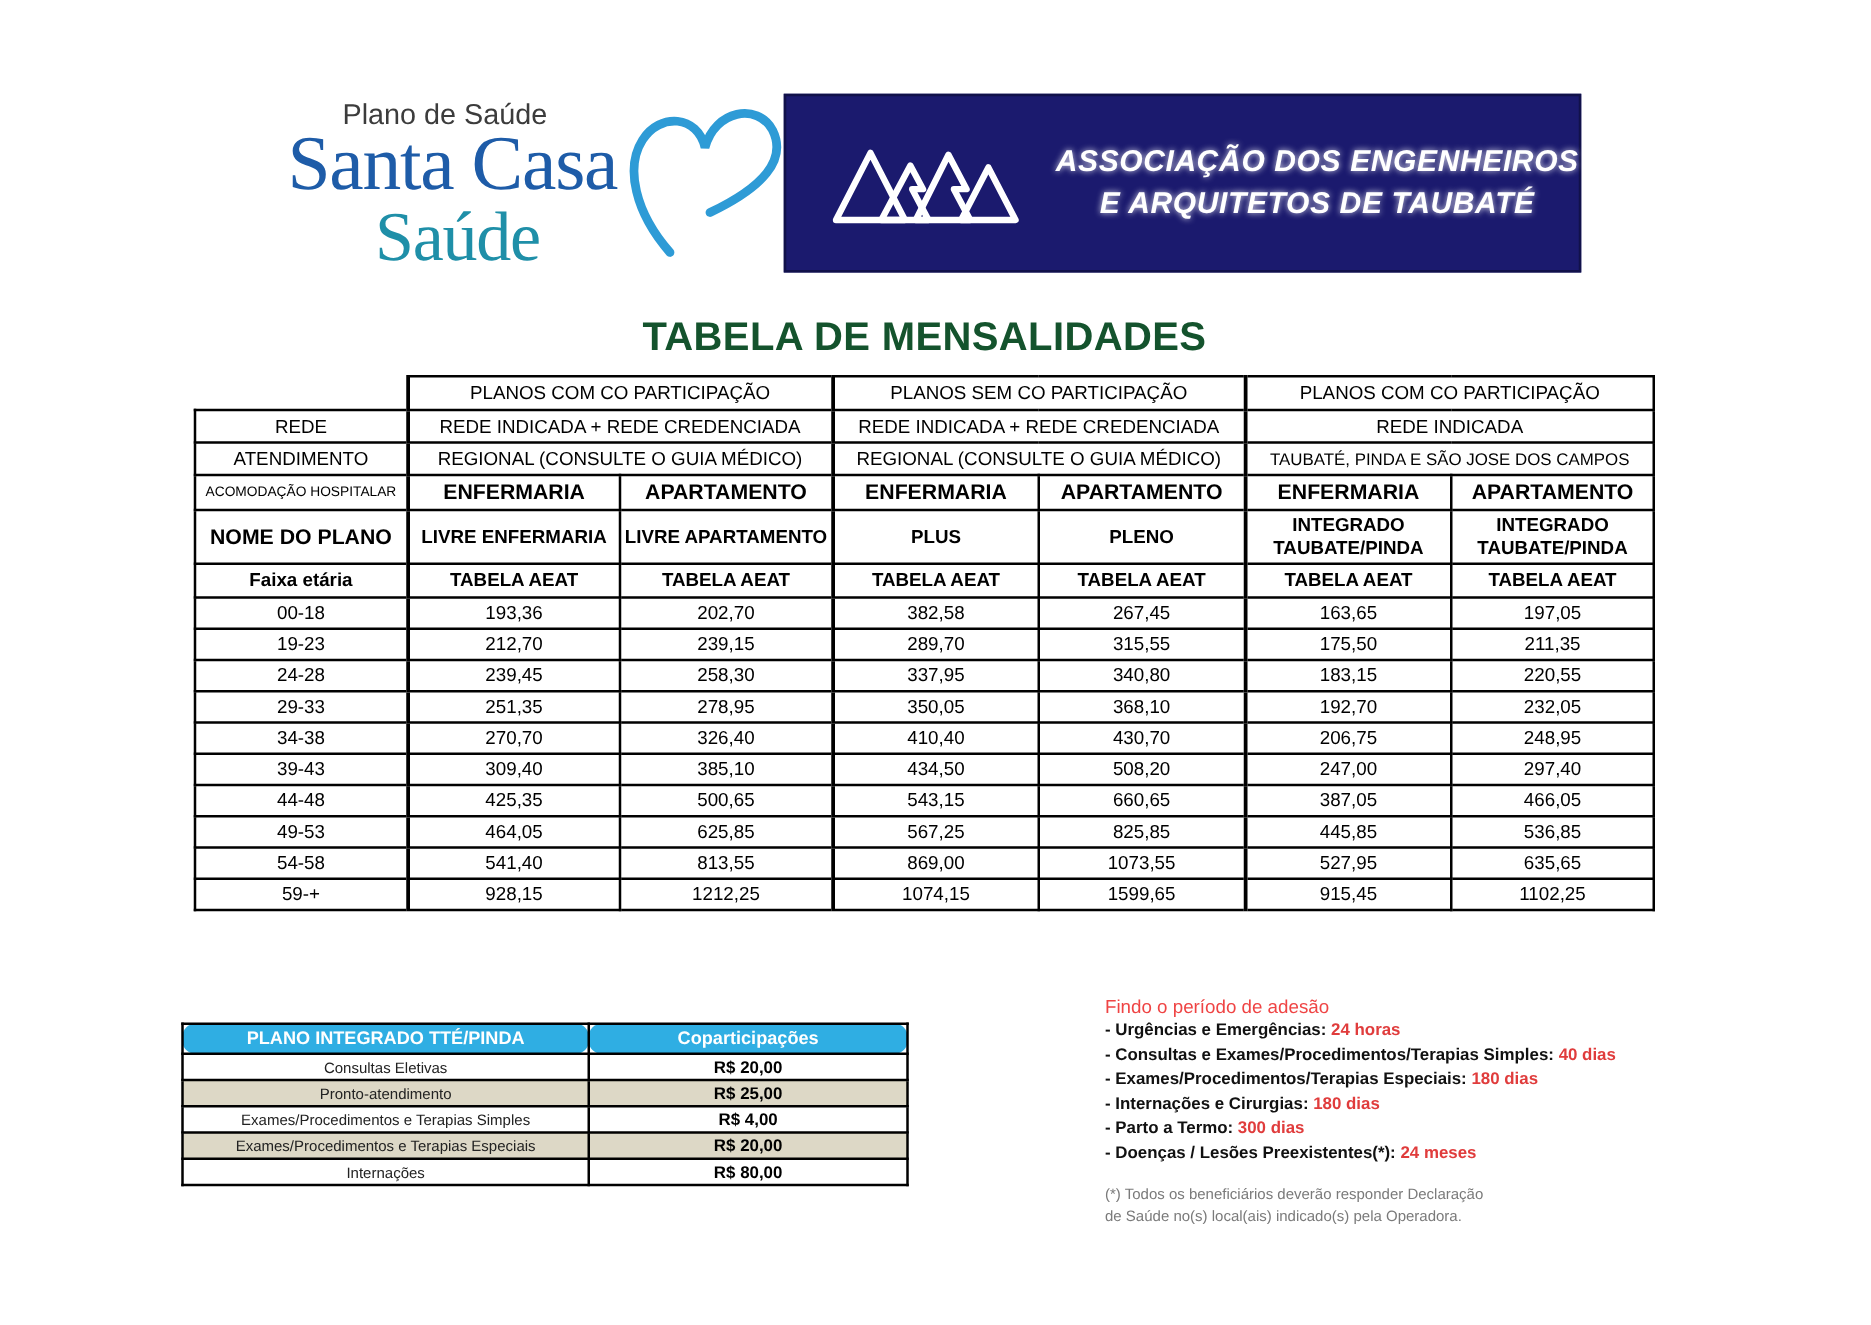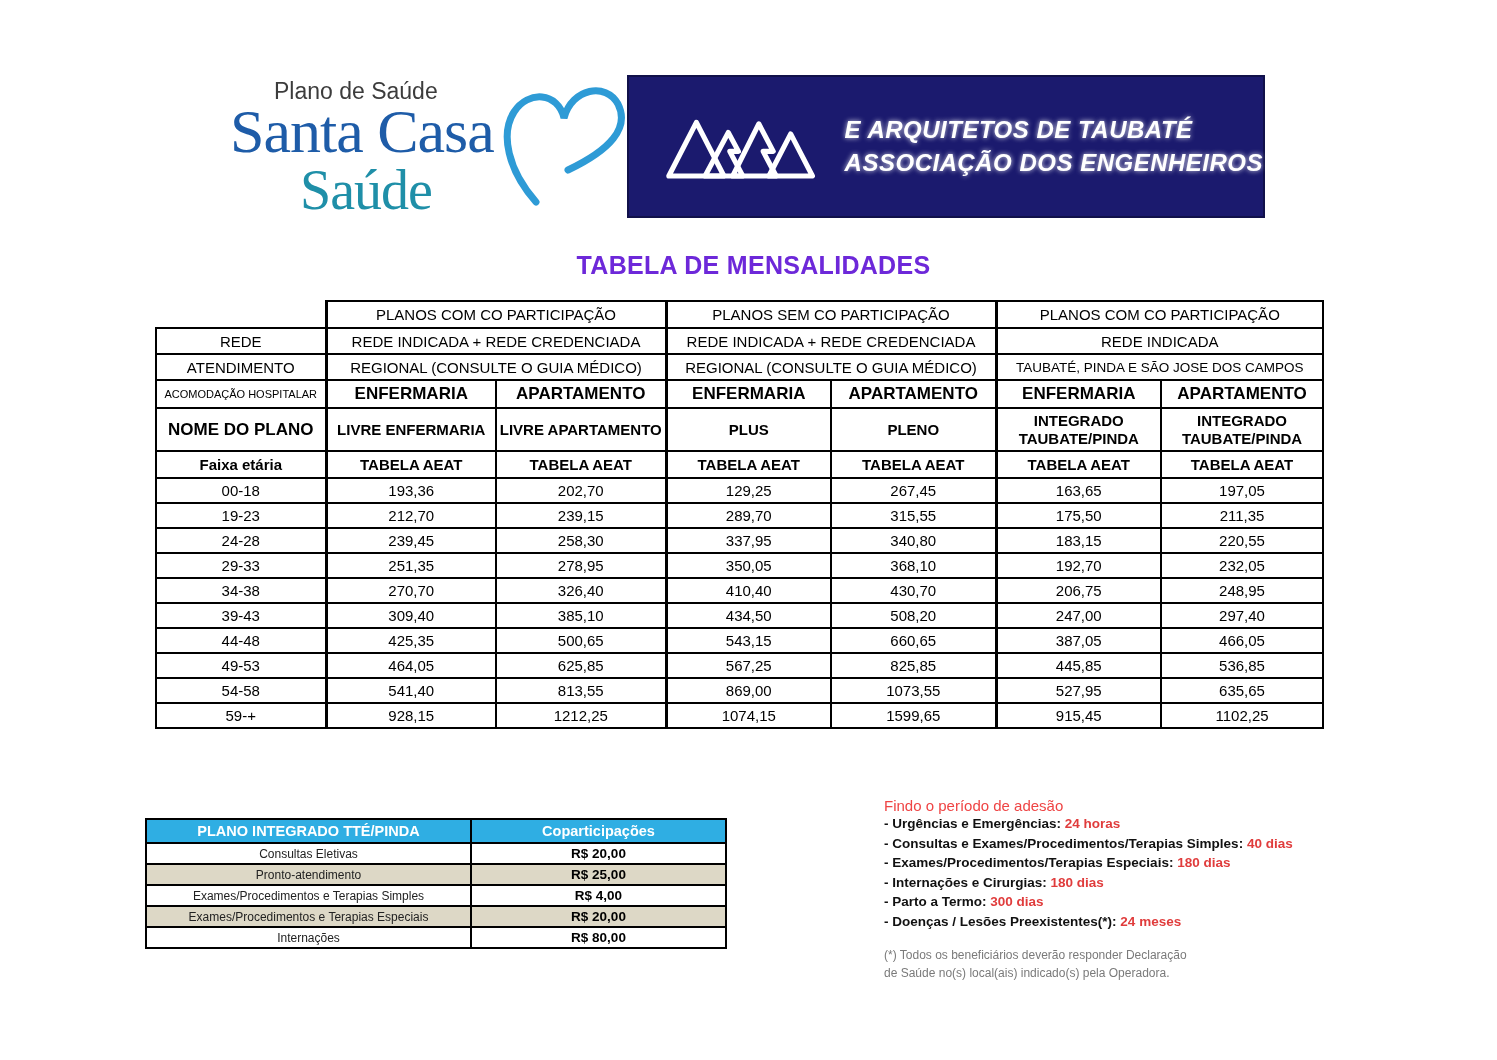--- a/index.html
+++ b/index.html
@@ -39,22 +39,22 @@
   .aeat-text {
     color: #ffffff; font-weight: bold; font-style: italic;
     font-size: 24px; line-height: 1.35; letter-spacing: 0.5px;
     text-shadow: 0 0 5px rgba(255,255,255,0.85);
     white-space: nowrap;
   }
   .aeat-text div:last-child { text-align: center; }
 
   
   .title {
-    position: absolute; left: 170px; top: 251px; width: 1167px;
-    text-align: center; font-size: 25px; font-weight: bold; color: #6d28d9;
+    position: absolute; left: 156px; top: 251px; width: 1167px;
+    text-align: center; font-size: 32px; font-weight: bold; color: #14532d;
     letter-spacing: 0.3px;
   }
 
   
   table.main {
     position: absolute; left: 155px; top: 300px;
     border-collapse: collapse; table-layout: fixed; width: 1167px;
   }
   table.main td {
     border: 2px solid #000; text-align: center; vertical-align: middle;
@@ -82,21 +82,21 @@
   table.copay {
     position: absolute; left: 145px; top: 818px;
     border-collapse: collapse; table-layout: fixed; width: 580px;
   }
   table.copay td {
     border: 2px solid #000; text-align: center; vertical-align: middle;
     padding: 1px 2px;
   }
   table.copay tr.head td {
     height: 24px; background: #2faee3; color: #ffffff;
-    font-weight: bold; font-size: 14.5px;
+    font-weight: bold; font-size: 14.5px; border-radius: 10px;
   }
   table.copay tbody td { height: 21px; font-size: 12px; color: #222; }
   table.copay tbody td.val { font-weight: bold; font-size: 13.5px; color: #000; }
   table.copay tbody tr.alt td { background: #ddd8c6; }
 
   
   .notes { position: absolute; left: 884px; top: 797px; width: 440px; }
   .notes-title { color: #ef4444; font-weight: normal; font-size: 15px; margin-bottom: 0; }
   .note { font-size: 13.5px; line-height: 1.45; color: #111; font-weight: bold; }
   .note .nv { color: #e03c3c; }
@@ -122,22 +122,22 @@
   <div class="aeat">
     <svg width="200" height="92" viewBox="0 0 220 96">
       <g fill="none" stroke="#ffffff" stroke-width="7" stroke-linejoin="round" stroke-linecap="round">
         <path d="M8 88 L46 14 L84 88 Z"></path>
         <path d="M58 88 L90 28 L104 54 L92 54 L110 88 Z"></path>
         <path d="M96 88 L132 16 L152 54 L138 54 L156 88 Z"></path>
         <path d="M146 88 L176 30 L206 88 Z"></path>
       </g>
     </svg>
     <div class="aeat-text">
+      <div>ASSOCIAÇÃO DOS ENGENHEIROS</div>
       <div>E ARQUITETOS DE TAUBATÉ</div>
-      <div>ASSOCIAÇÃO DOS ENGENHEIROS</div>
     </div>
   </div>
 
   <div class="title">TABELA DE MENSALIDADES</div>
 
   <table class="main">
     <colgroup>
       <col style="width:170px">
         <col style="width:170px">
         <col style="width:170px">
@@ -191,21 +191,21 @@
       <td class="aeat-cell">TABELA AEAT</td>
       <td class="aeat-cell gL">TABELA AEAT</td>
       <td class="aeat-cell">TABELA AEAT</td>
     </tr>
     </tbody>
       <tbody class="prices">
         <tr>
           <td>00-18</td>
           <td class="gL">193,36</td>
           <td>202,70</td>
-          <td class="gL">129,25</td>
+          <td class="gL">382,58</td>
           <td>267,45</td>
           <td class="gL">163,65</td>
           <td>197,05</td>
         </tr>
         <tr>
           <td>19-23</td>
           <td class="gL">212,70</td>
           <td>239,15</td>
           <td class="gL">289,70</td>
           <td>315,55</td>

